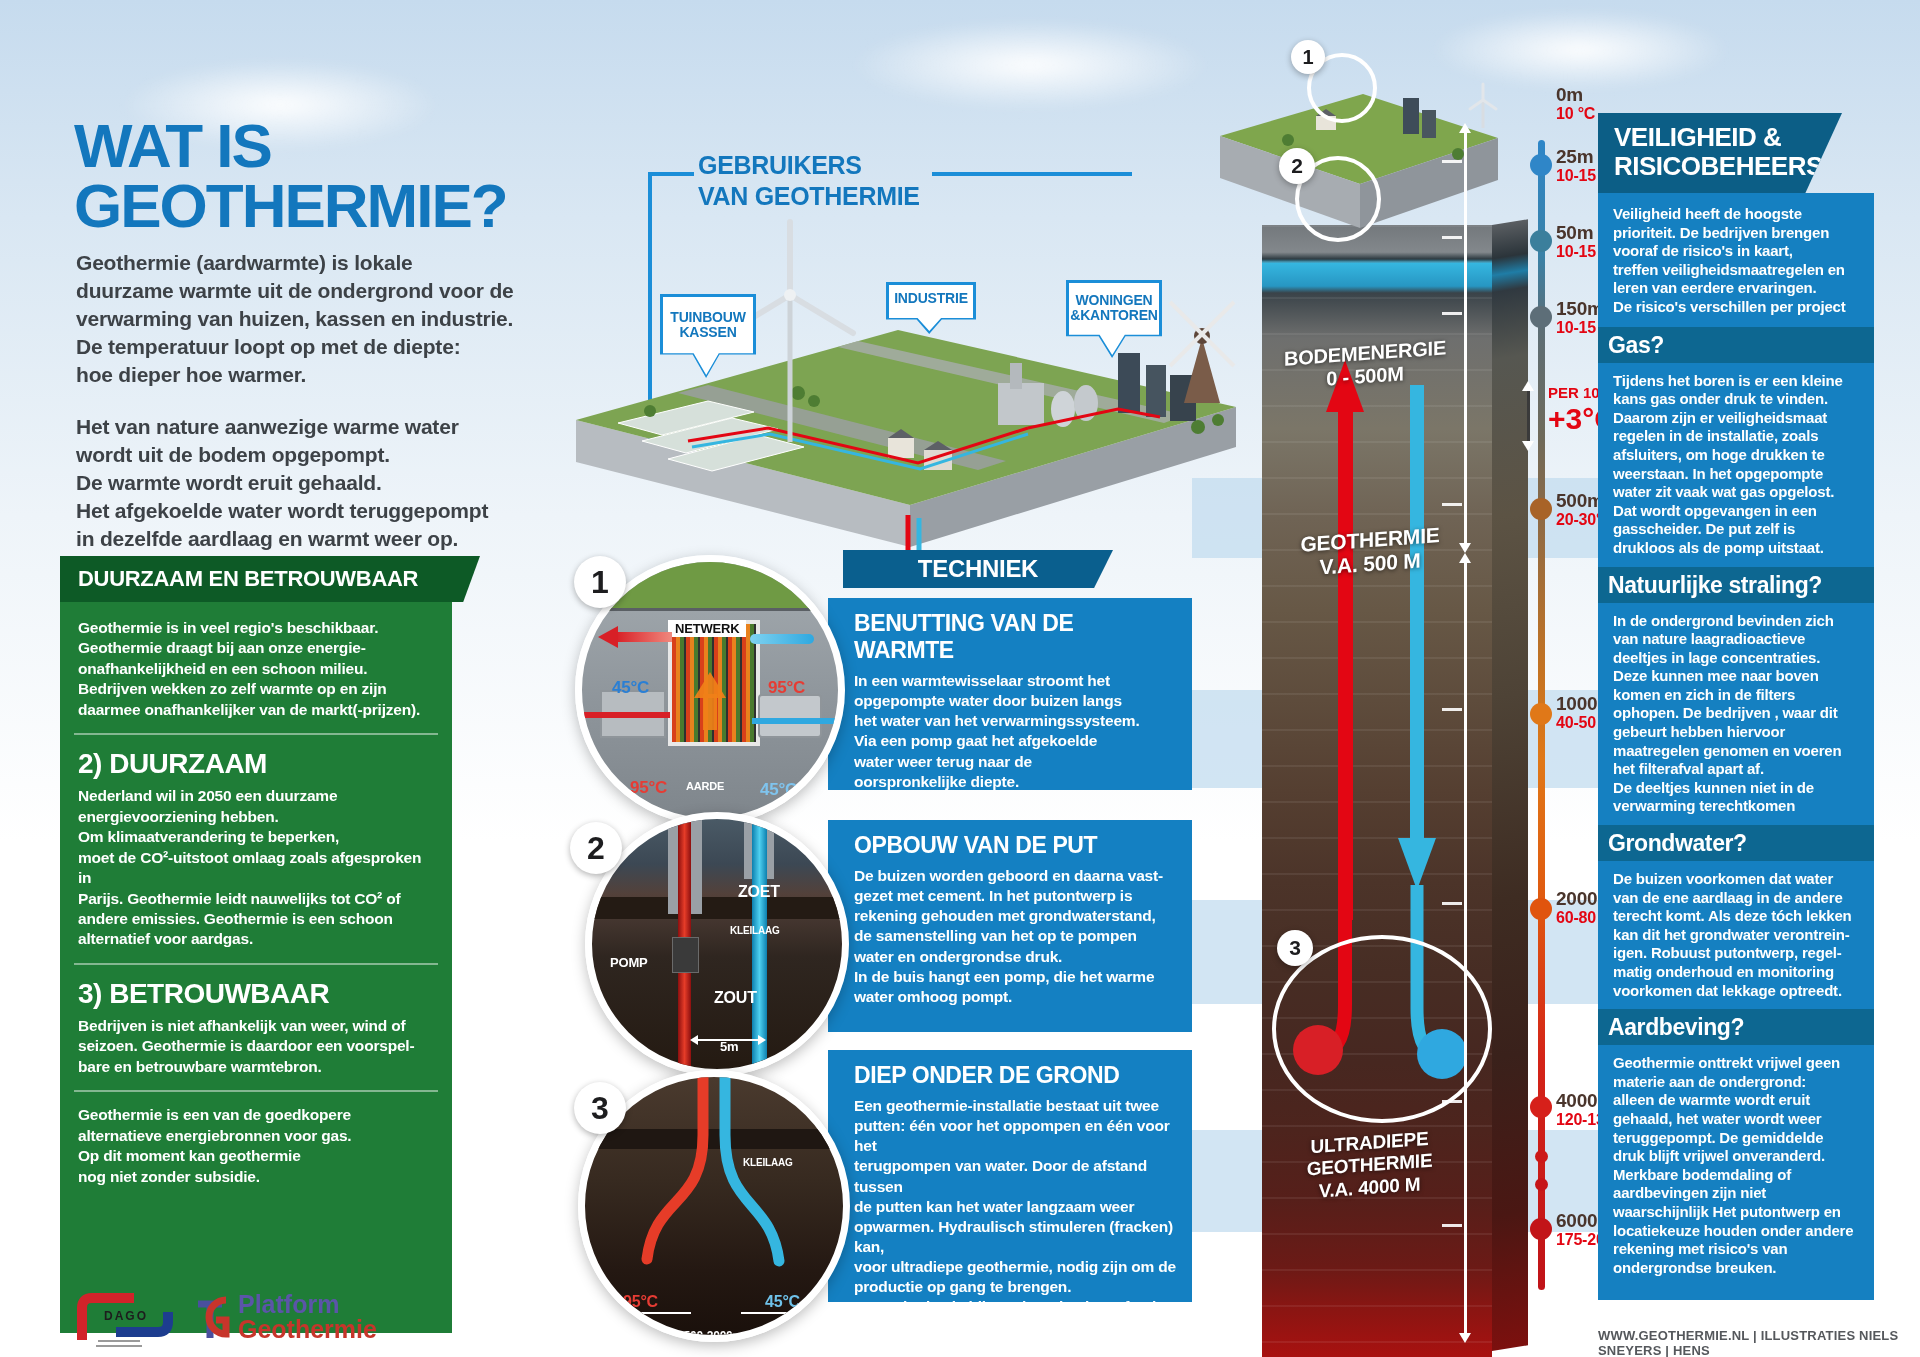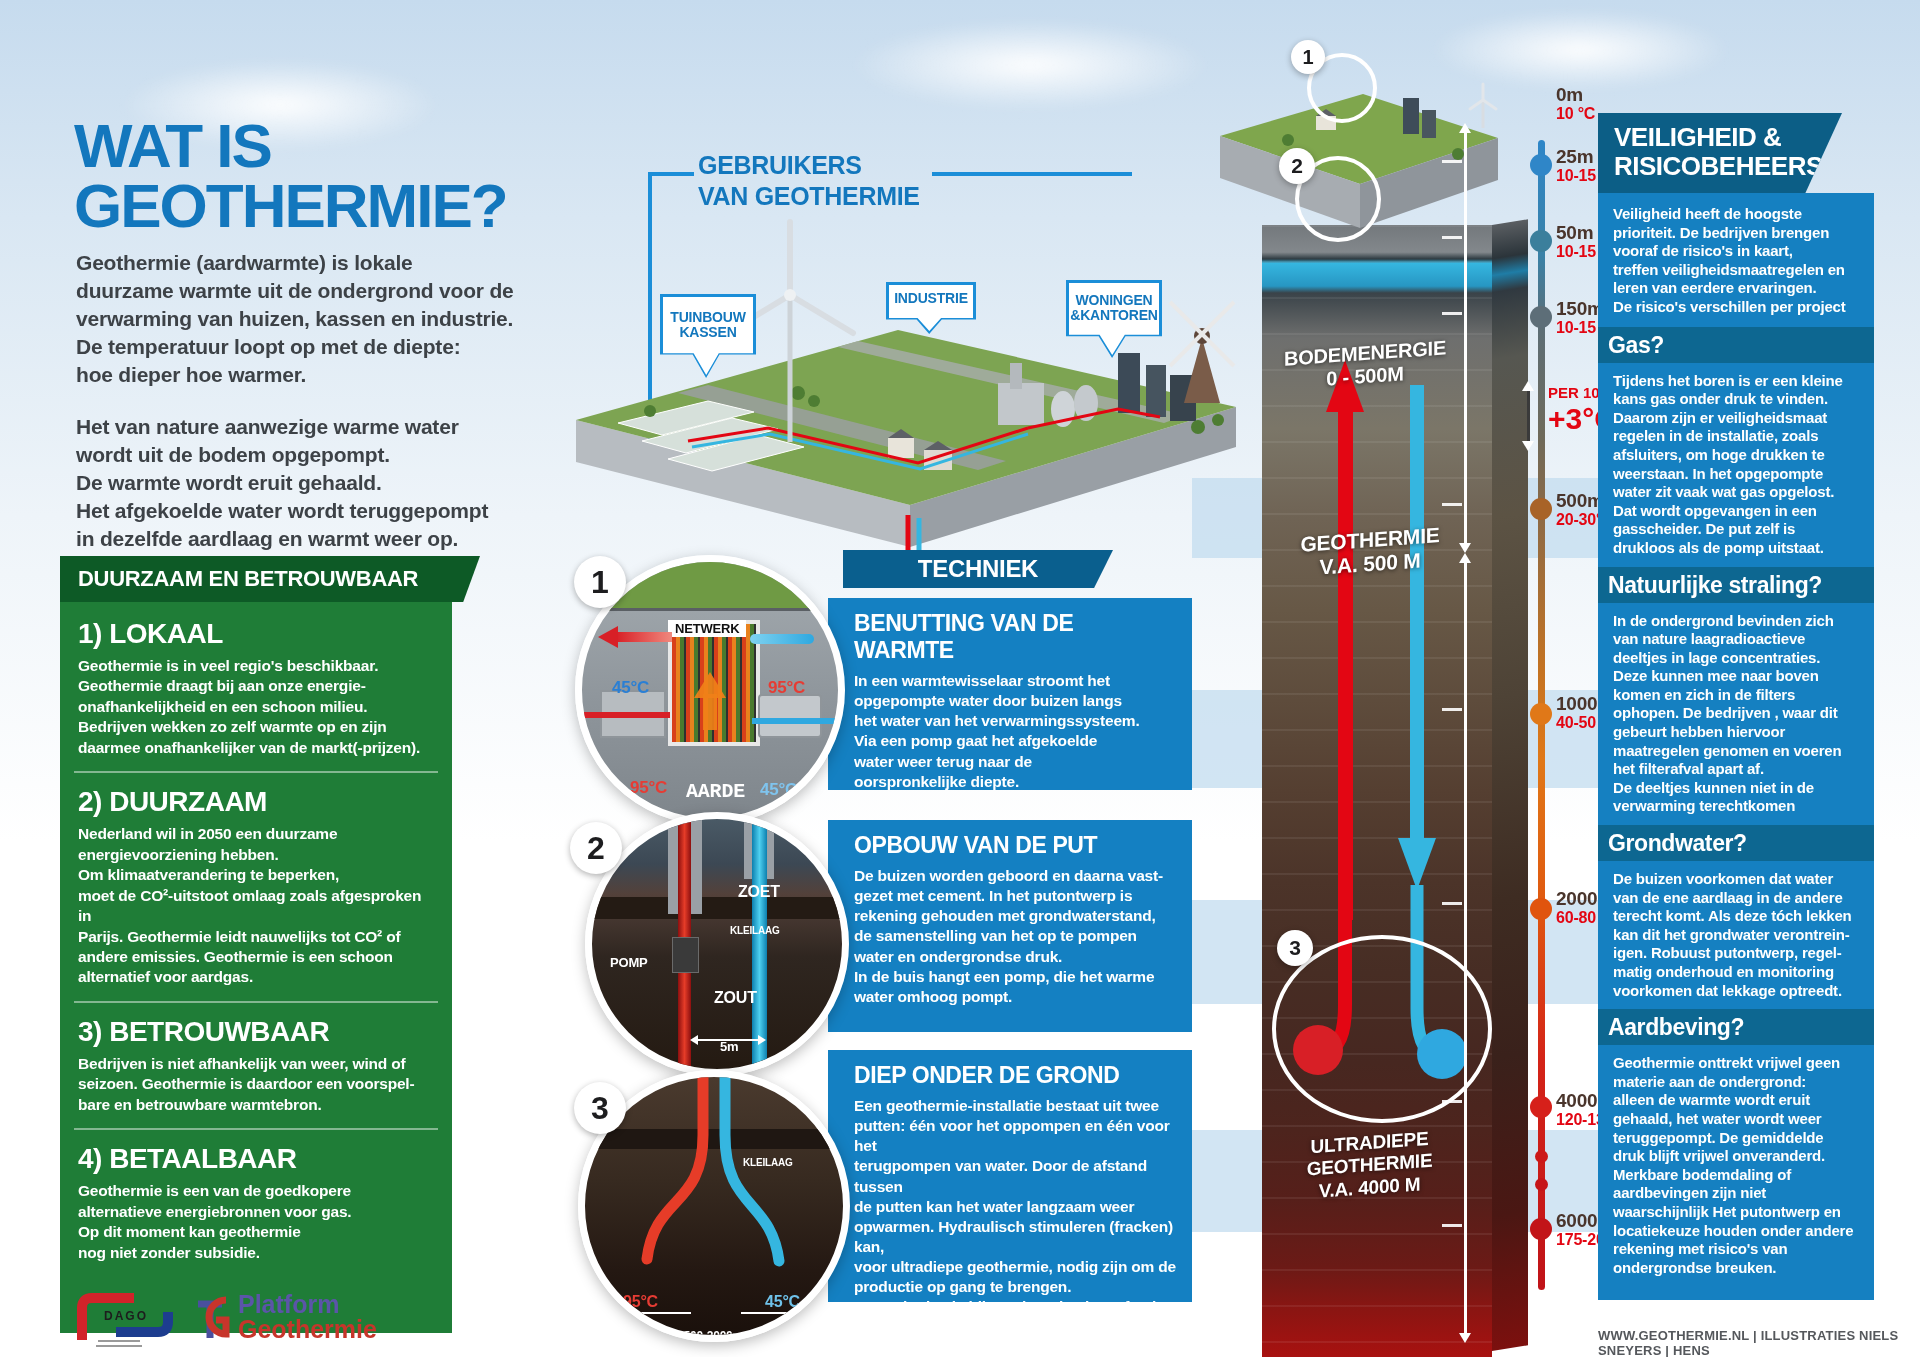--- a/index.html
+++ b/index.html
@@ -105,21 +105,20 @@
 hoe dieper hoe warmer.</p>
   <p class="abs intro pre" style="top:392px;">Het van nature aanwezige warme water
 wordt uit de bodem opgepompt.
 De warmte wordt eruit gehaald.
 Het afgekoelde water wordt teruggepompt
 in dezelfde aardlaag en warmt weer op.</p>
 
   <div class="abs green-header">DUURZAAM EN BETROUWBAAR</div>
   <div class="abs green-body">
     <section>
-      <h2>1) LOKAAL</h2>
       <p class="pre">Geothermie is in veel regio's beschikbaar.
 Geothermie draagt bij aan onze energie-
 onafhankelijkheid en een schoon milieu.
 Bedrijven wekken zo zelf warmte op en zijn
 daarmee onafhankelijker van de markt(-prijzen).</p>
     </section>
     <hr class="green-div">
     <section>
       <h2>2) DUURZAAM</h2>
       <p class="pre">Nederland wil in 2050 een duurzame
@@ -132,21 +131,20 @@
     </section>
     <hr class="green-div">
     <section>
       <h2>3) BETROUWBAAR</h2>
       <p class="pre">Bedrijven is niet afhankelijk van weer, wind of
 seizoen. Geothermie is daardoor een voorspel-
 bare en betrouwbare warmtebron.</p>
     </section>
     <hr class="green-div">
     <section>
-      <h2>4) BETAALBAAR</h2>
       <p class="pre">Geothermie is een van de goedkopere
 alternatieve energiebronnen voor gas.
 Op dit moment kan geothermie
 nog niet zonder subsidie.</p>
     </section>
   </div>
 
   <div class="abs users-title pre">GEBRUIKERS
 VAN GEOTHERMIE</div>
   <div class="bracket" style="left:648px;top:172px;width:46px;height:4px;"></div>
@@ -269,21 +267,21 @@
     <div class="abs" style="left:34px;top:70px;width:56px;height:10px;background:linear-gradient(90deg,#d81f26,#f0897e);"></div>
     <div class="abs" style="left:16px;top:64px;width:0;height:0;border-top:11px solid transparent;border-bottom:11px solid transparent;border-right:20px solid #d81f26;"></div>
     <div class="abs" style="left:168px;top:72px;width:64px;height:10px;background:linear-gradient(90deg,#7fd2f0,#2fa8e0);border-radius:5px;"></div>
     <div class="abs" style="left:18px;top:128px;width:62px;height:44px;background:#b7bcc0;border:2px solid #8f959a;"></div>
     <div class="abs" style="left:176px;top:132px;width:60px;height:40px;background:#c3c8cc;border:2px solid #8f959a;border-radius:4px;"></div>
     <div class="abs" style="left:0;top:150px;width:88px;height:6px;background:#d81f26;"></div>
     <div class="abs" style="left:170px;top:156px;width:90px;height:6px;background:#2fa8e0;"></div>
     <div class="clabel bl" style="left:30px;top:92px;font-size:17px;">45°C</div>
     <div class="clabel rd" style="left:186px;top:92px;font-size:17px;">95°C</div>
     <div class="clabel rd" style="left:48px;top:192px;font-size:17px;">95°C</div>
-    <div class="clabel w" style="left:104px;top:194px;font-size:20px;font-family:Liberation Mono, monospace;">AARDE</div>
+    <div class="clabel w" style="left:104px;top:194px;font-size:11px;">AARDE</div>
     <div class="clabel bl" style="left:178px;top:194px;font-size:17px;color:#7fc4ee;">45°C</div>
   </div>
 
   <div class="circle" style="left:585px;top:812px;width:250px;height:250px;background:linear-gradient(180deg,#4a5a66 0%,#3c4854 18%,#53413a 30%,#2f2620 55%,#241a12 100%);">
     <div class="abs" style="left:0;top:78px;width:100%;height:22px;background:#241b14;"></div>
     <div class="abs" style="left:76px;top:0;width:34px;height:95px;background:#9aa0a6;"></div>
     <div class="abs" style="left:152px;top:0;width:30px;height:60px;background:#9aa0a6;"></div>
     <div class="abs" style="left:86px;top:0;width:13px;height:100%;background:linear-gradient(90deg,#8c0f0f,#e63c28,#8c0f0f);"></div>
     <div class="abs" style="left:160px;top:0;width:15px;height:100%;background:linear-gradient(90deg,#0c7fae,#4fd0f0,#0c7fae);"></div>
     <div class="abs" style="left:80px;top:118px;width:25px;height:34px;background:#3a3a3a;border:1px solid #6a6a6a;"></div>

